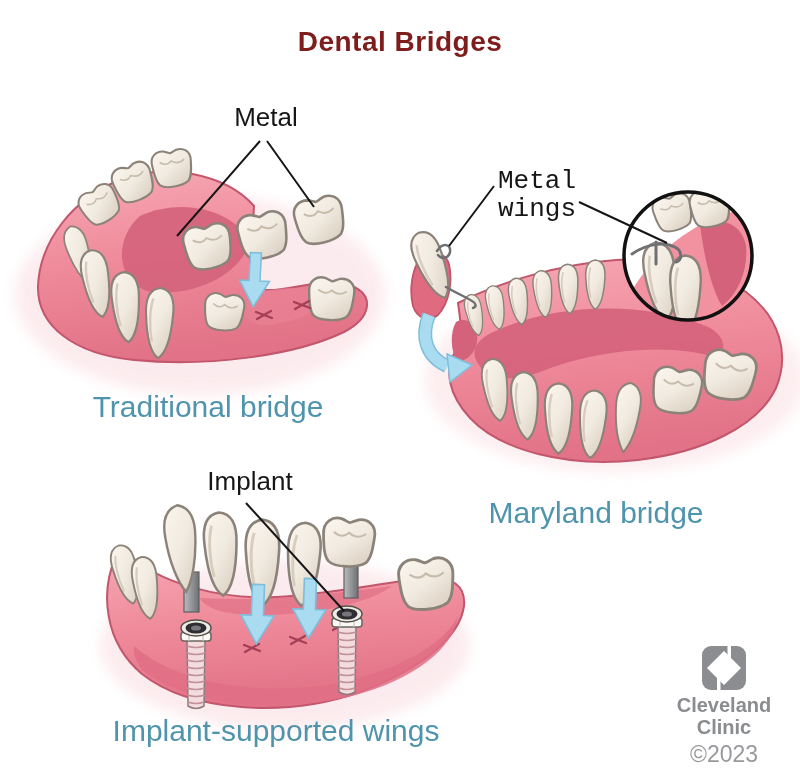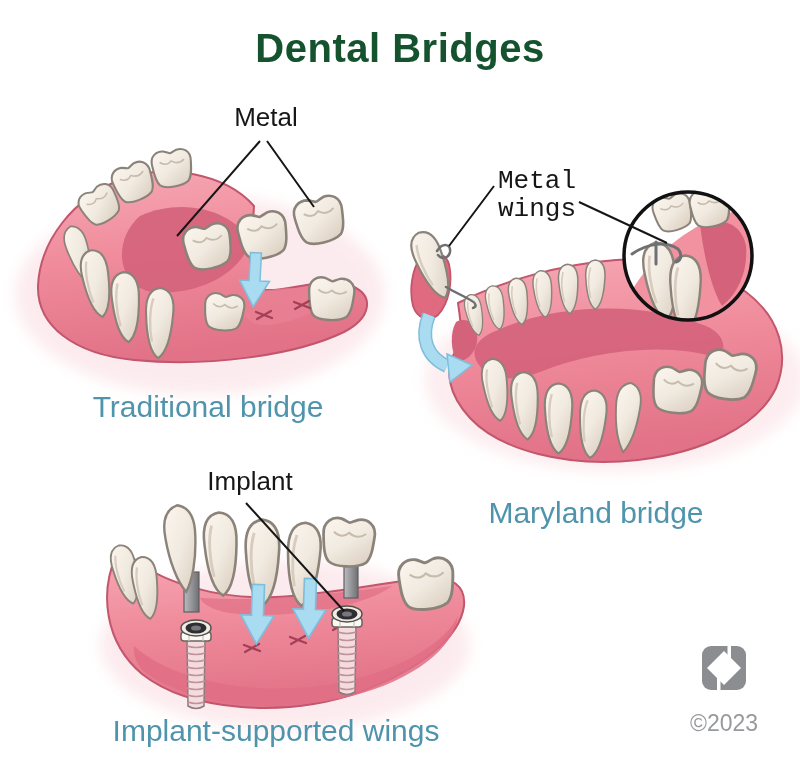--- a/index.html
+++ b/index.html
@@ -3,37 +3,37 @@
 <meta charset="utf-8">
 <style>
   html,body{margin:0;padding:0;}
   body{
     width:800px;height:784px;position:relative;background:#ffffff;
     font-family:"Liberation Sans",sans-serif;overflow:hidden;
   }
   svg.art{position:absolute;left:0;top:0;}
   .title{
     position:absolute;left:0;right:0;top:26px;margin:0;text-align:center;
-    font-size:40px;font-weight:bold;color:#14532d;letter-spacing:.5px;
+    font-size:28px;font-weight:bold;color:#7f1d1d;letter-spacing:.5px;
   }
   .ann{
     position:absolute;transform:translateX(-50%);color:#161616;
     font-size:26px;line-height:1.08;white-space:nowrap;text-align:center;
   }
   .ann span{display:block;font-family:Liberation Mono, monospace;}
   .caption{
     position:absolute;transform:translateX(-50%);color:#4F94AC;
     font-size:30px;white-space:nowrap;
   }
   .logo{
     position:absolute;left:672px;top:646px;width:104px;text-align:center;
   }
   .logo-mark{display:block;margin:0 auto 4px auto;}
   .logo-text span{display:block;font-size:20px;font-weight:bold;color:#8A8C8F;line-height:22px;}
-  .copyright{font-size:23px;color:#97999C;margin-top:20px;}
+  .copyright{font-size:23px;color:#97999C;margin-top:3px;}
 </style>
 </head>
 <body>
 
 <svg class="art" width="800" height="784" viewBox="0 0 800 784">
   <defs>
     <linearGradient id="toothGrad" x1="0" y1="0" x2="0.75" y2="1">
       <stop offset="0" stop-color="#FBF6EF"></stop>
       <stop offset="0.55" stop-color="#F1EAE0"></stop>
       <stop offset="1" stop-color="#DCD1C3"></stop>
@@ -233,14 +233,18 @@
 <div class="caption" style="left:596px;top:496px">Maryland bridge</div>
 <div class="caption" style="left:276px;top:714px">Implant-supported wings</div>
 
 <div class="logo">
   <svg class="logo-mark" width="46" height="44" viewBox="0 0 44 44">
     <rect width="44" height="44" rx="9" fill="#8B8D90"></rect>
     <rect x="10" y="10" width="24" height="24" transform="rotate(45 22 22)" fill="#ffffff"></rect>
     <rect x="25.5" y="0" width="3.5" height="12" fill="#ffffff"></rect>
     <rect x="15" y="32" width="3.5" height="12" fill="#ffffff"></rect>
   </svg>
+  <div class="logo-text">
+    <span>Cleveland</span>
+    <span>Clinic</span>
+  </div>
   <div class="copyright">©2023</div>
 </div>
 
 </body></html>

